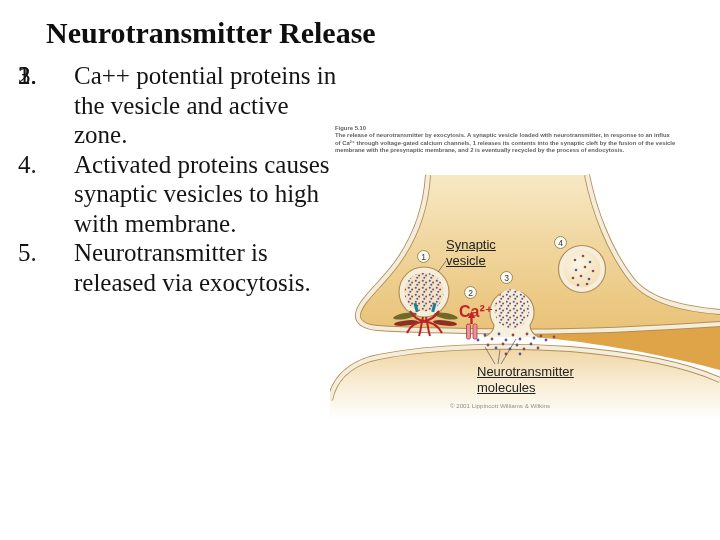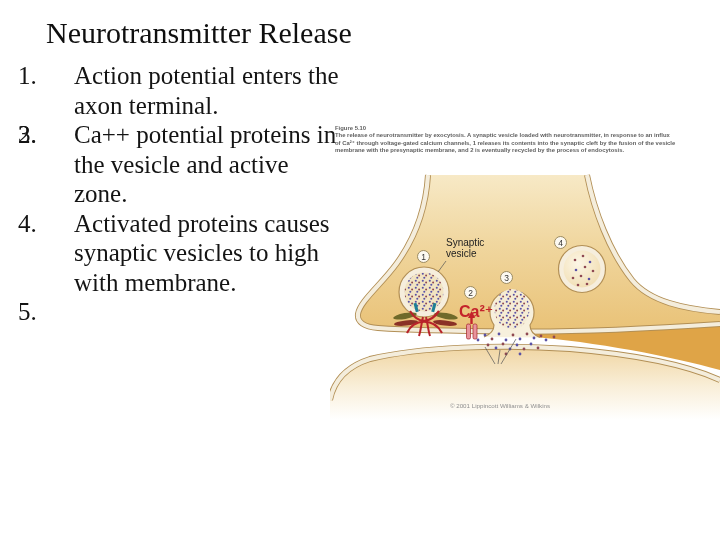--- a/index.html
+++ b/index.html
@@ -1,20 +1,20 @@
 <!DOCTYPE html>
 <html><head>
 <meta charset="utf-8">
 <style>
   html,body{margin:0;padding:0;width:720px;height:540px;background:#ffffff;overflow:hidden;}
   body{position:relative;font-family:"Liberation Serif",serif;}
 
   .slide-title{
     position:absolute;left:46px;top:16px;
-    font-size:30px;font-weight:normal;color:#0f0f0f;letter-spacing:0px;
+    font-size:30px;font-weight:bold;color:#0f0f0f;letter-spacing:0px;
   }
 
   .bullet-list{position:absolute;left:18px;top:61px;width:345px;
     font-size:25px;line-height:29.5px;color:#141414;}
   .li{position:relative;padding-left:56px;}
   .li .marker{position:absolute;left:0;top:0;}
   .li .txt{white-space:pre-line;}
 
   .figure{position:absolute;left:330px;top:118px;width:390px;height:302px;
     font-family:"Liberation Sans","DejaVu Sans",sans-serif;}
@@ -24,55 +24,55 @@
     font-size:5.9px;line-height:7.3px;font-weight:bold;}
   .caption .cap-body{white-space:pre;}
 
   .num{position:absolute;width:13px;height:13px;border:1px solid #9b8a60;border-radius:50%;
     background:#fcf9f1;color:#333;font-size:8.5px;line-height:12px;text-align:center;box-sizing:border-box;}
   .num1{left:87px;top:132px;}
   .num2{left:134px;top:168px;}
   .num3{left:170px;top:153px;}
   .num4{left:224px;top:118px;}
 
-  .lbl{position:absolute;color:#222;font-size:10px;line-height:11px;white-space:pre-line;}
+  .lbl{position:absolute;color:#222;font-size:13px;line-height:16px;white-space:pre-line;text-decoration:underline;}
   .lbl-synaptic{left:116px;top:119px;}
   .lbl-nt{left:147px;top:246px;}
   .lbl-ca{position:absolute;left:129px;top:184px;font-size:16px;font-weight:bold;color:#c4232b;}
   .credit{position:absolute;left:90px;top:284px;width:160px;text-align:center;
     font-size:6.2px;color:#8f8f8f;}
 </style>
 </head>
 <body>
 
 <div class="slide-title">Neurotransmitter Release</div>
 
 <div class="bullet-list">
   <div class="li">
     <span class="marker">1.</span>
-    <div class="txt">Action potential enters the
-axon terminal.</div>
   </div>
   <div class="li">
     <span class="marker">2.</span>
   </div>
   <div class="li">
     <span class="marker">3.</span>
     <div class="txt">Ca++ potential proteins in
 the vesicle and active
 zone.</div>
   </div>
   <div class="li">
     <span class="marker">4.</span>
     <div class="txt">Activated proteins causes
 synaptic vesicles to high
 with membrane.</div>
   </div>
   <div class="li">
     <span class="marker">5.</span>
+    <div class="txt">Neurotransmitter is
+released via exocytosis.</div>
   </div>
   <div class="li">
   </div>
 </div>
 
 <div class="figure">
 
   <svg width="390" height="302" viewBox="0 0 390 302">
     <defs>
       <linearGradient id="gradBulb" x1="0" y1="0" x2="0" y2="1">
@@ -206,14 +206,16 @@
   </div>
 
   <div class="num num1">1</div>
   <div class="num num2">2</div>
   <div class="num num3">3</div>
   <div class="num num4">4</div>
 
   <div class="lbl lbl-synaptic">Synaptic
 vesicle</div>
   <div class="lbl-ca">Ca²⁺</div>
+  <div class="lbl lbl-nt">Neurotransmitter
+molecules</div>
   <div class="credit">© 2001 Lippincott Williams &amp; Wilkins</div>
 </div>
 
 </body></html>

